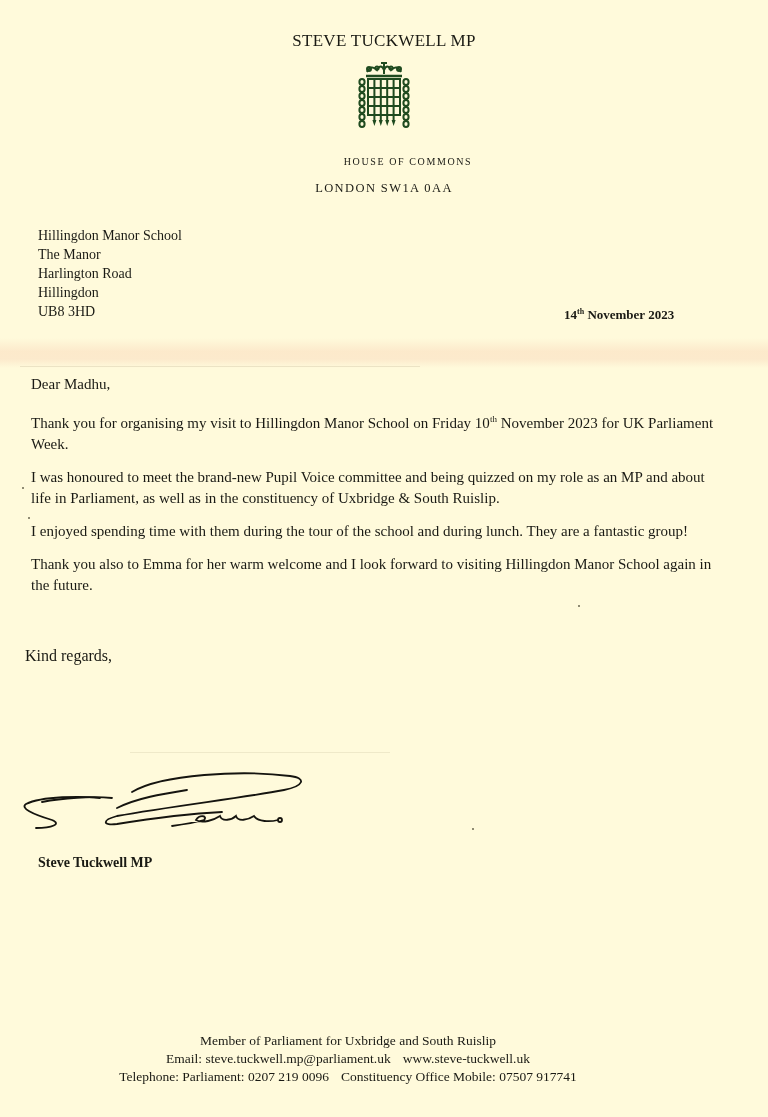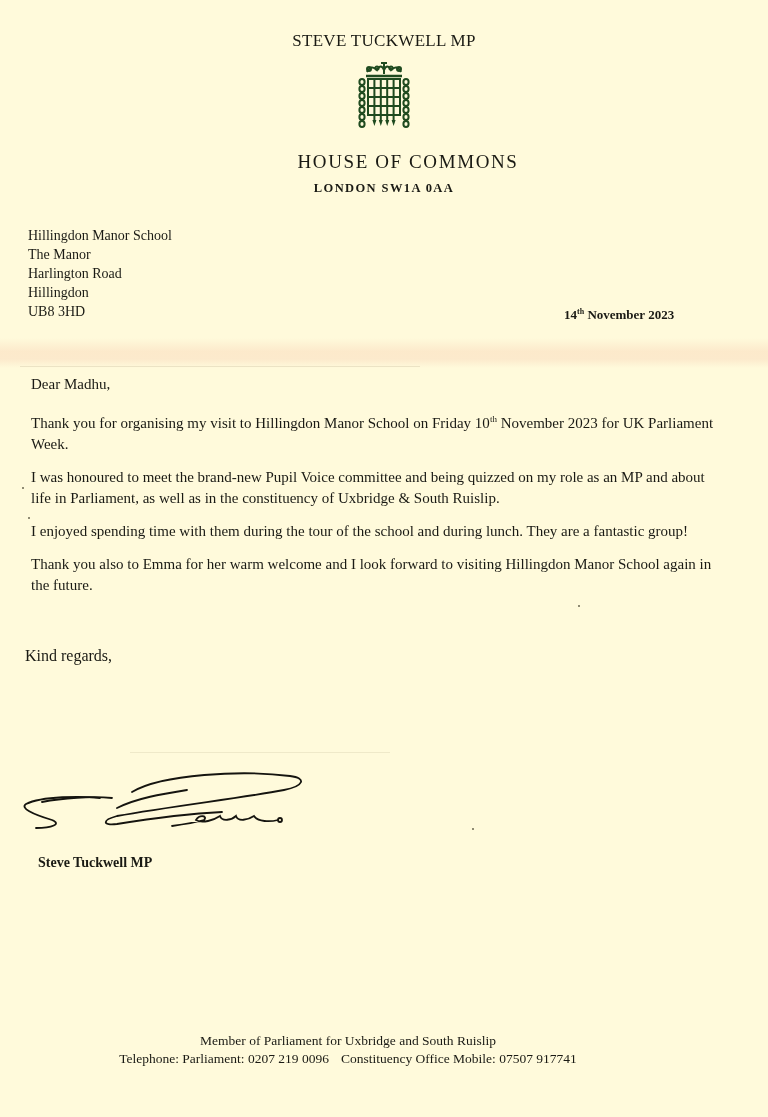--- a/index.html
+++ b/index.html
@@ -53,36 +53,36 @@
       margin: 0;
       line-height: 22px;
     }
     .portcullis {
       display: block;
       margin: 8px auto 0 auto;
       width: 54px;
       height: 70px;
     }
     .house {
-      font-size: 19px;
+      font-size: 10px;
       letter-spacing: 1.6px;
       margin-top: 22px;
       line-height: 20px;
       margin-left: 48px;
     }
     .london {
       font-size: 12.5px;
       letter-spacing: 1.4px;
-      font-weight: bold;
+      font-weight: normal;
       margin-top: 8px;
       line-height: 16px;
     }
     .address {
       position: absolute;
-      left: 28px;
+      left: 38px;
       top: 226px;
       font-size: 14px;
       line-height: 19px;
     }
     .address div { white-space: nowrap; }
     .date {
       position: absolute;
       left: 564px;
       top: 307px;
       font-size: 13px;
@@ -224,19 +224,20 @@
     <path d="M95 40 C115 30 140 26 165 22"></path>
     <path d="M150 58 C165 56 175 54 182 52 C186 48 178 46 174 52 C180 56 192 52 198 48 C200 54 210 52 214 48 C216 54 226 52 232 48 C236 54 248 54 256 52"></path>
     <circle cx="258" cy="52" r="2"></circle>
   </g>
 </svg>
 
 <div class="signatory">Steve Tuckwell MP</div>
 
 <footer class="footer">
   <div>Member of Parliament for Uxbridge and South Ruislip</div>
+  <div><span>Email: steve.tuckwell.mp@parliament.uk</span><span class="sep"></span><span>www.steve-tuckwell.uk</span></div>
   <div><span>Telephone: Parliament: 0207 219 0096</span><span class="sep"></span><span>Constituency Office Mobile: 07507 917741</span></div>
 </footer>
 
 <div class="speck" style="left:22px;top:487px;"></div>
 <div class="speck" style="left:28px;top:517px;"></div>
 <div class="speck" style="left:578px;top:605px;"></div>
 <div class="speck" style="left:472px;top:828px;"></div>
 
 </body></html>

